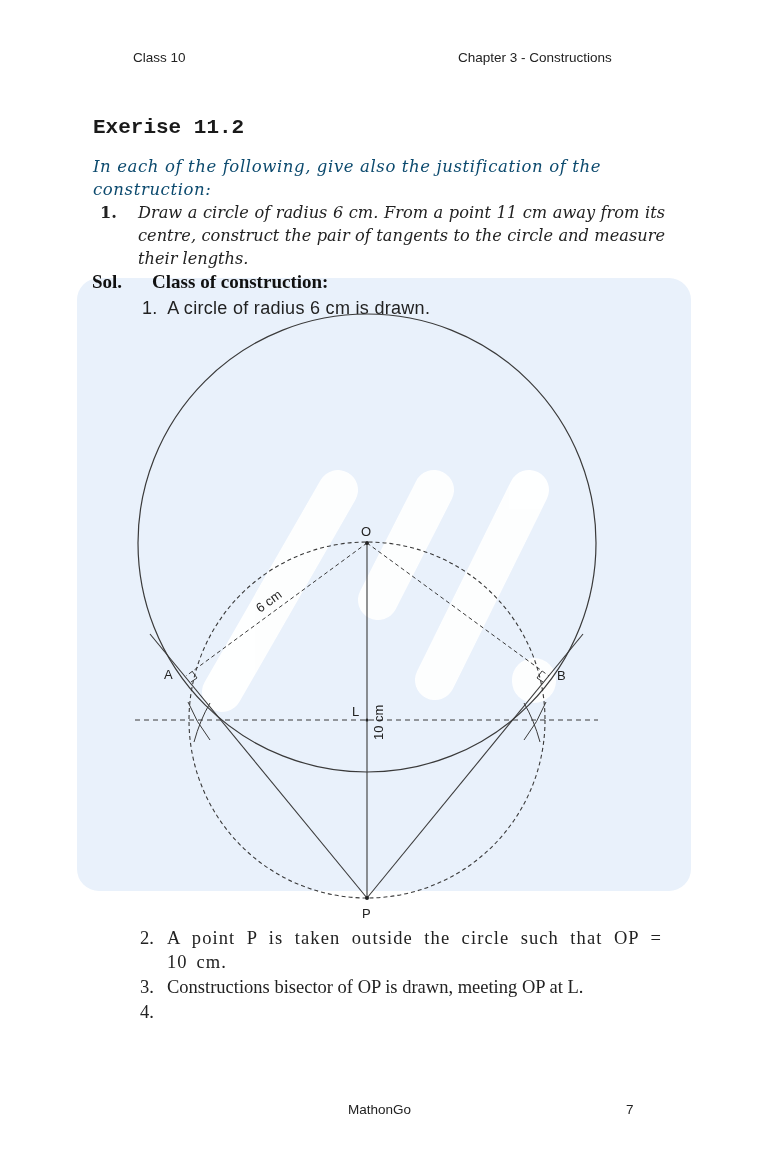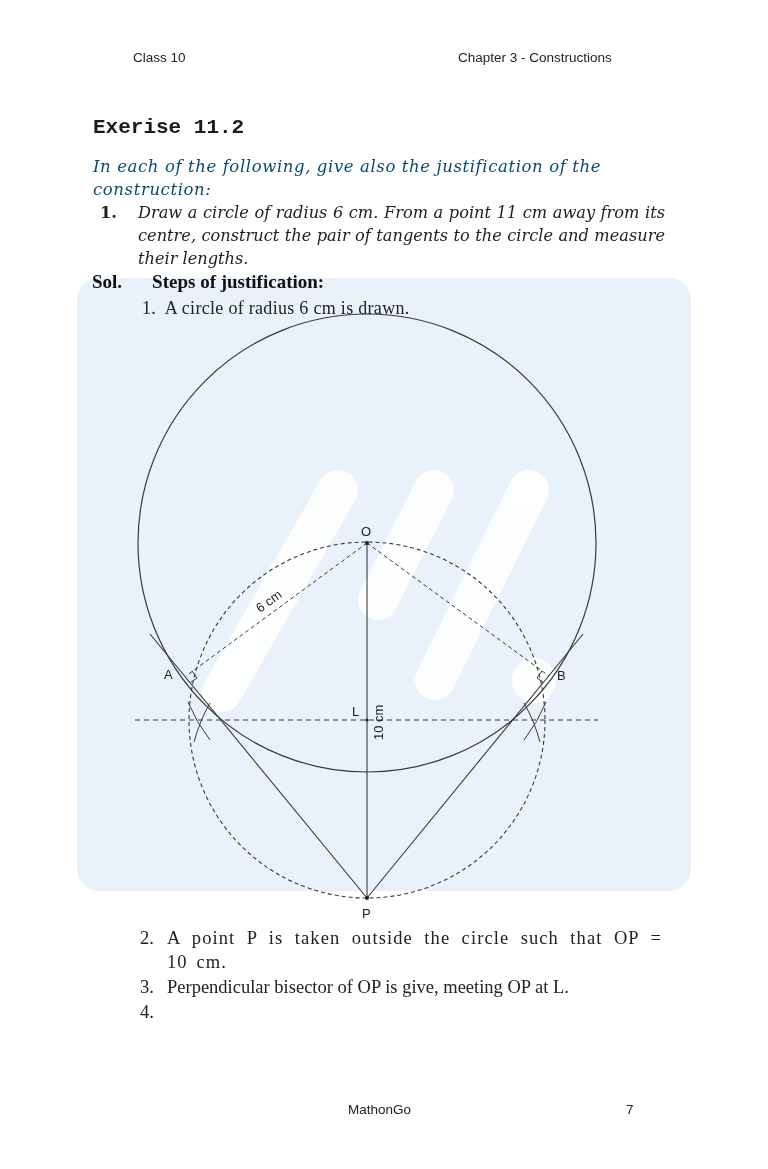--- a/index.html
+++ b/index.html
@@ -11,21 +11,21 @@
     .hdr.left { left: 133px; text-align: center; }
     .hdr.right { left: 458px; }
     .title { position: absolute; left: 93px; top: 116px; font-family: Liberation Mono, monospace; font-weight: bold; font-size: 21px; color: #1a1a1a; }
     .intro { position: absolute; left: 93px; top: 155px; width: 575px; font-family: "DejaVu Serif", serif; font-style: italic; font-size: 16.5px; line-height: 23px; letter-spacing: 0.6px; color: #0c4a6e; }
     .q { position: absolute; left: 100px; top: 201px; width: 565px; font-family: "DejaVu Serif", serif; font-size: 16.2px; line-height: 23px; color: #222; }
     .q .num { position: absolute; left: 0; top: 0; font-weight: bold; font-style: normal; }
     .q .txt { display: block; padding-left: 38px; font-style: italic; text-align: justify; }
     .panel { position: absolute; left: 77px; top: 278px; width: 614px; height: 613px; background: #e9f1fb; border-radius: 22px; }
     .sol { position: absolute; left: 92px; top: 271px; font-family: "Liberation Serif", serif; font-weight: bold; font-size: 19px; color: #111; }
     .sol .lbl { margin-right: 30px; }
-    .step1 { position: absolute; left: 142px; top: 298px; font-family: Liberation Serif, serif; font-size: 18px; color: #222; letter-spacing: 0.3px; }
+    .step1 { position: absolute; left: 142px; top: 298px; font-family: Liberation Sans, sans-serif; font-size: 18px; color: #222; letter-spacing: 0.3px; }
     svg.fig { position: absolute; left: 0; top: 0; }
     .steps { position: absolute; left: 140px; top: 926px; width: 522px; font-family: "Liberation Serif", serif; font-size: 18.5px; line-height: 24px; color: #222; }
     .steps .item { position: relative; padding-left: 27px; margin-bottom: 1px; text-align: justify; }
     .steps .item .n { position: absolute; left: 0; top: 0; }
     .steps .item.spaced .t { letter-spacing: 1.1px; word-spacing: 3px; }
     .footer { position: absolute; top: 1102px; font-family: "Liberation Sans", sans-serif; font-size: 13.5px; color: #222; text-align: center; }
     .footer.brand { left: 348px; }
     .footer.page { left: 626px; }
   </style>
 </head>
@@ -39,21 +39,21 @@
 <div class="intro">In each of the following, give also the justification of the construction:</div>
 
 <div class="q">
   <span class="num">1.</span>
   <span class="txt">Draw a circle of radius 6 cm. From a point 11 cm away from its centre, construct the pair of tangents to the circle and measure their lengths.</span>
 </div>
 
 <div class="panel"></div>
 
 <div class="sol">
-  <span class="lbl">Sol.</span><span>Steps of justification:</span>
+  <span class="lbl">Sol.</span><span>Class of construction:</span>
 </div>
 
 <div class="step1">
   <span>1.</span>&nbsp;
   <span>A circle of radius 6 cm is drawn.</span>
 </div>
 
 <svg class="fig" width="768" height="1169" viewBox="0 0 768 1169">
 
   <g stroke="#ffffff" stroke-linecap="round" fill="none" opacity="0.95">
@@ -101,21 +101,21 @@
   </g>
 </svg>
 
 <div class="steps">
   <div class="item spaced">
     <span class="n">2.</span>
     <span class="t">A point P is taken outside the circle such that OP = 10 cm.</span>
   </div>
   <div class="item" style="margin-top:0px;">
     <span class="n">3.</span>
-    <span class="t">Perpendicular bisector of OP is give, meeting OP at L.</span>
+    <span class="t">Constructions bisector of OP is drawn, meeting OP at L.</span>
   </div>
   <div class="item">
     <span class="n">4.</span>
   </div>
 </div>
 
 <div class="footer brand">MathonGo</div>
 <div class="footer page">7</div>
 
 </body></html>

